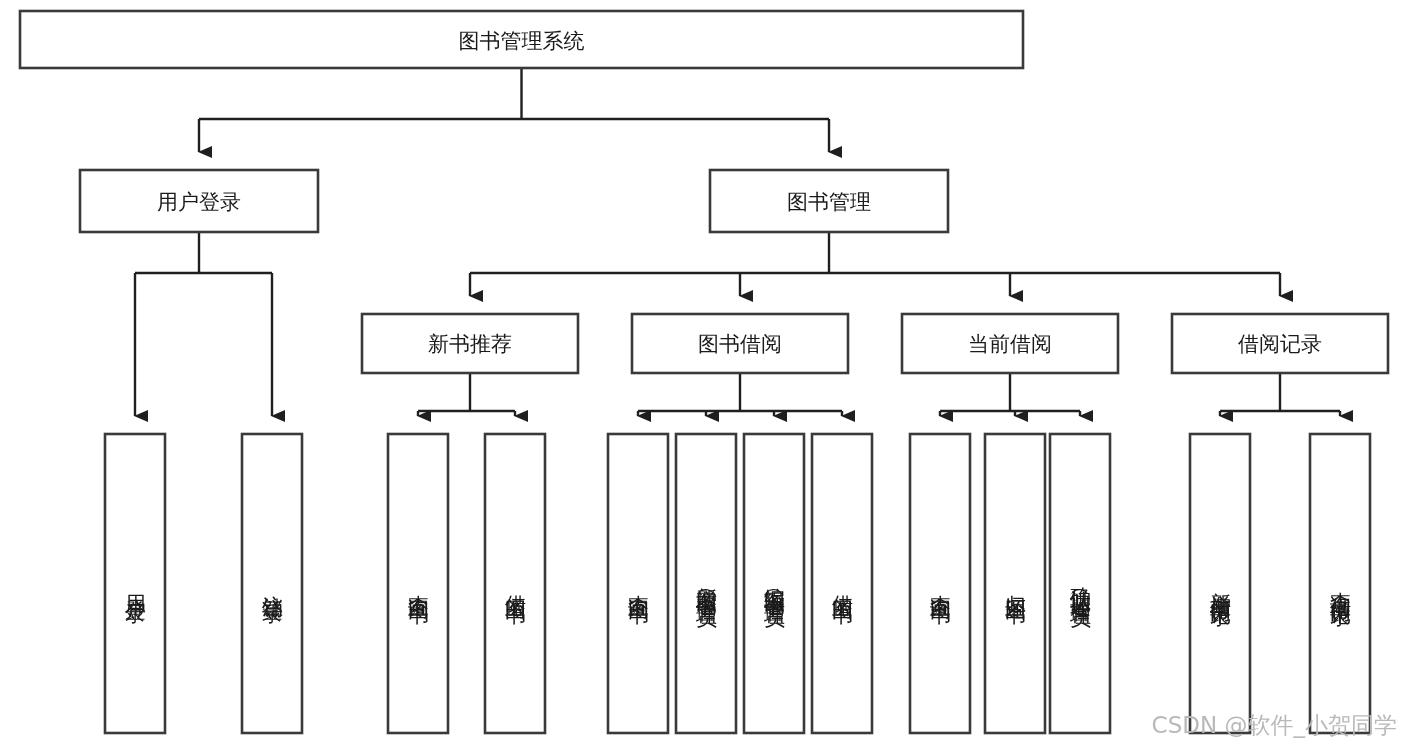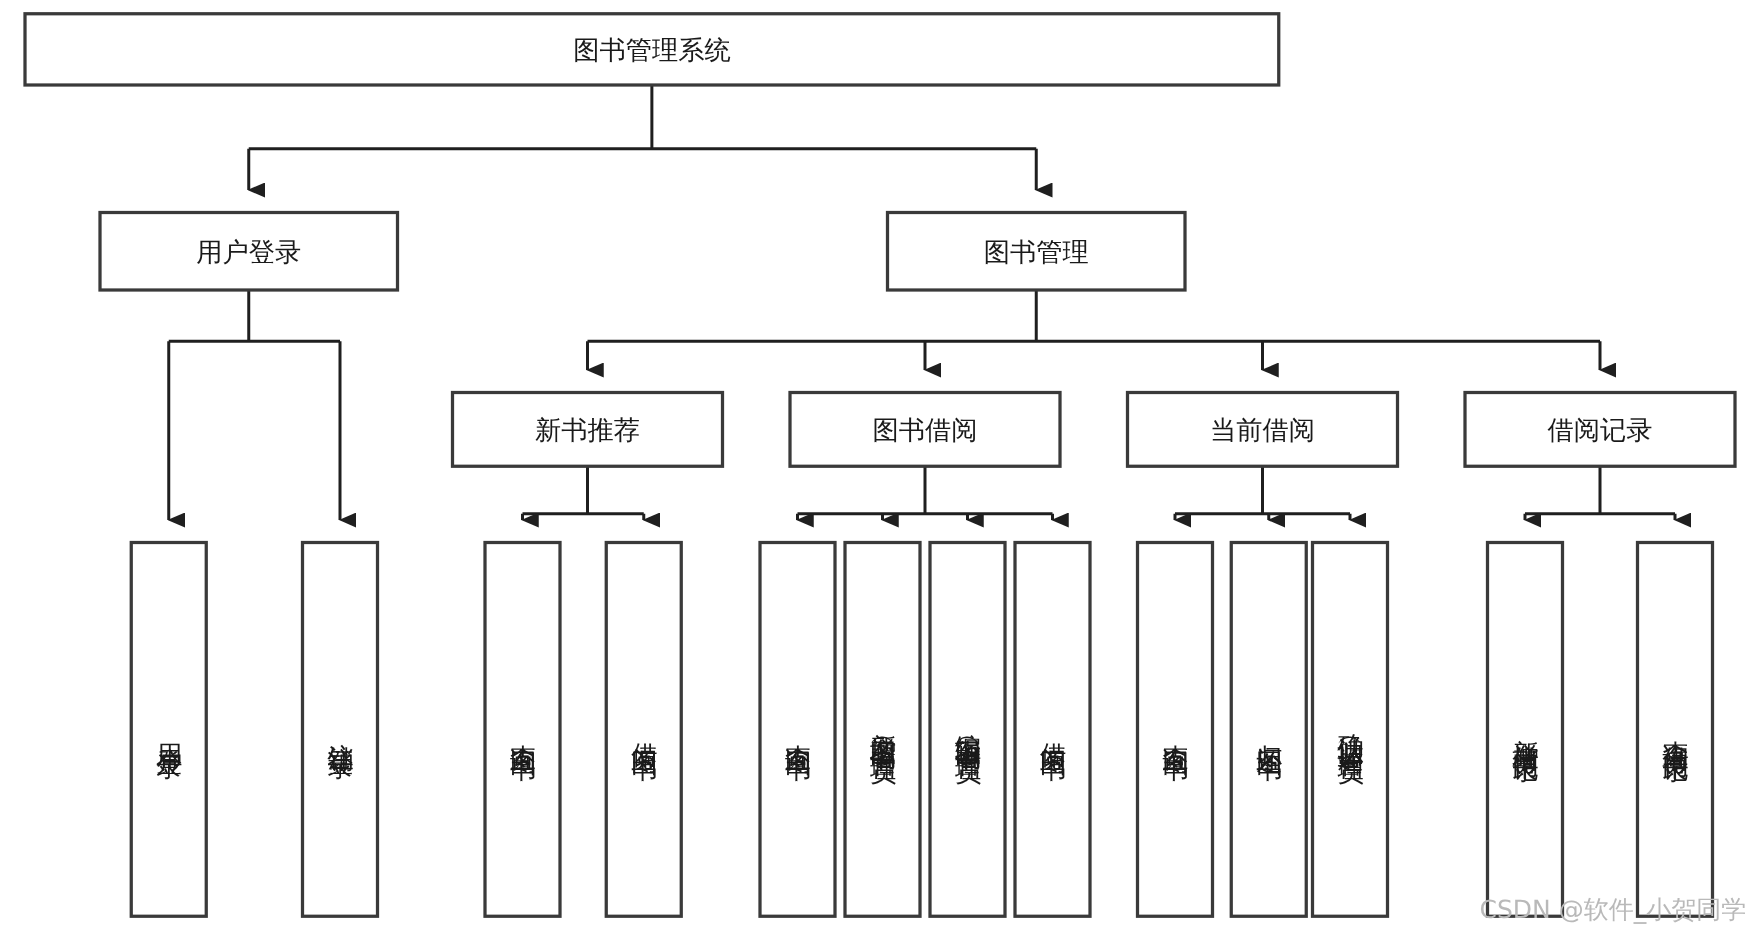--- a/index.html
+++ b/index.html
@@ -54,21 +54,21 @@
     fill: none;
   }
   .arrow-head {
     fill: #1f1f1f;
     stroke: none;
   }
   .watermark {
     position: absolute;
     right: 8px;
     bottom: 6px;
-    font-size: 20px;
+    font-size: 23px;
     color: #b9b9b9;
     white-space: nowrap;
     font-family: "DejaVu Sans", "Liberation Sans", sans-serif;
     pointer-events: none;
     margin-top: 15px;
   }
 </style>
 </head>
 <body>
 

